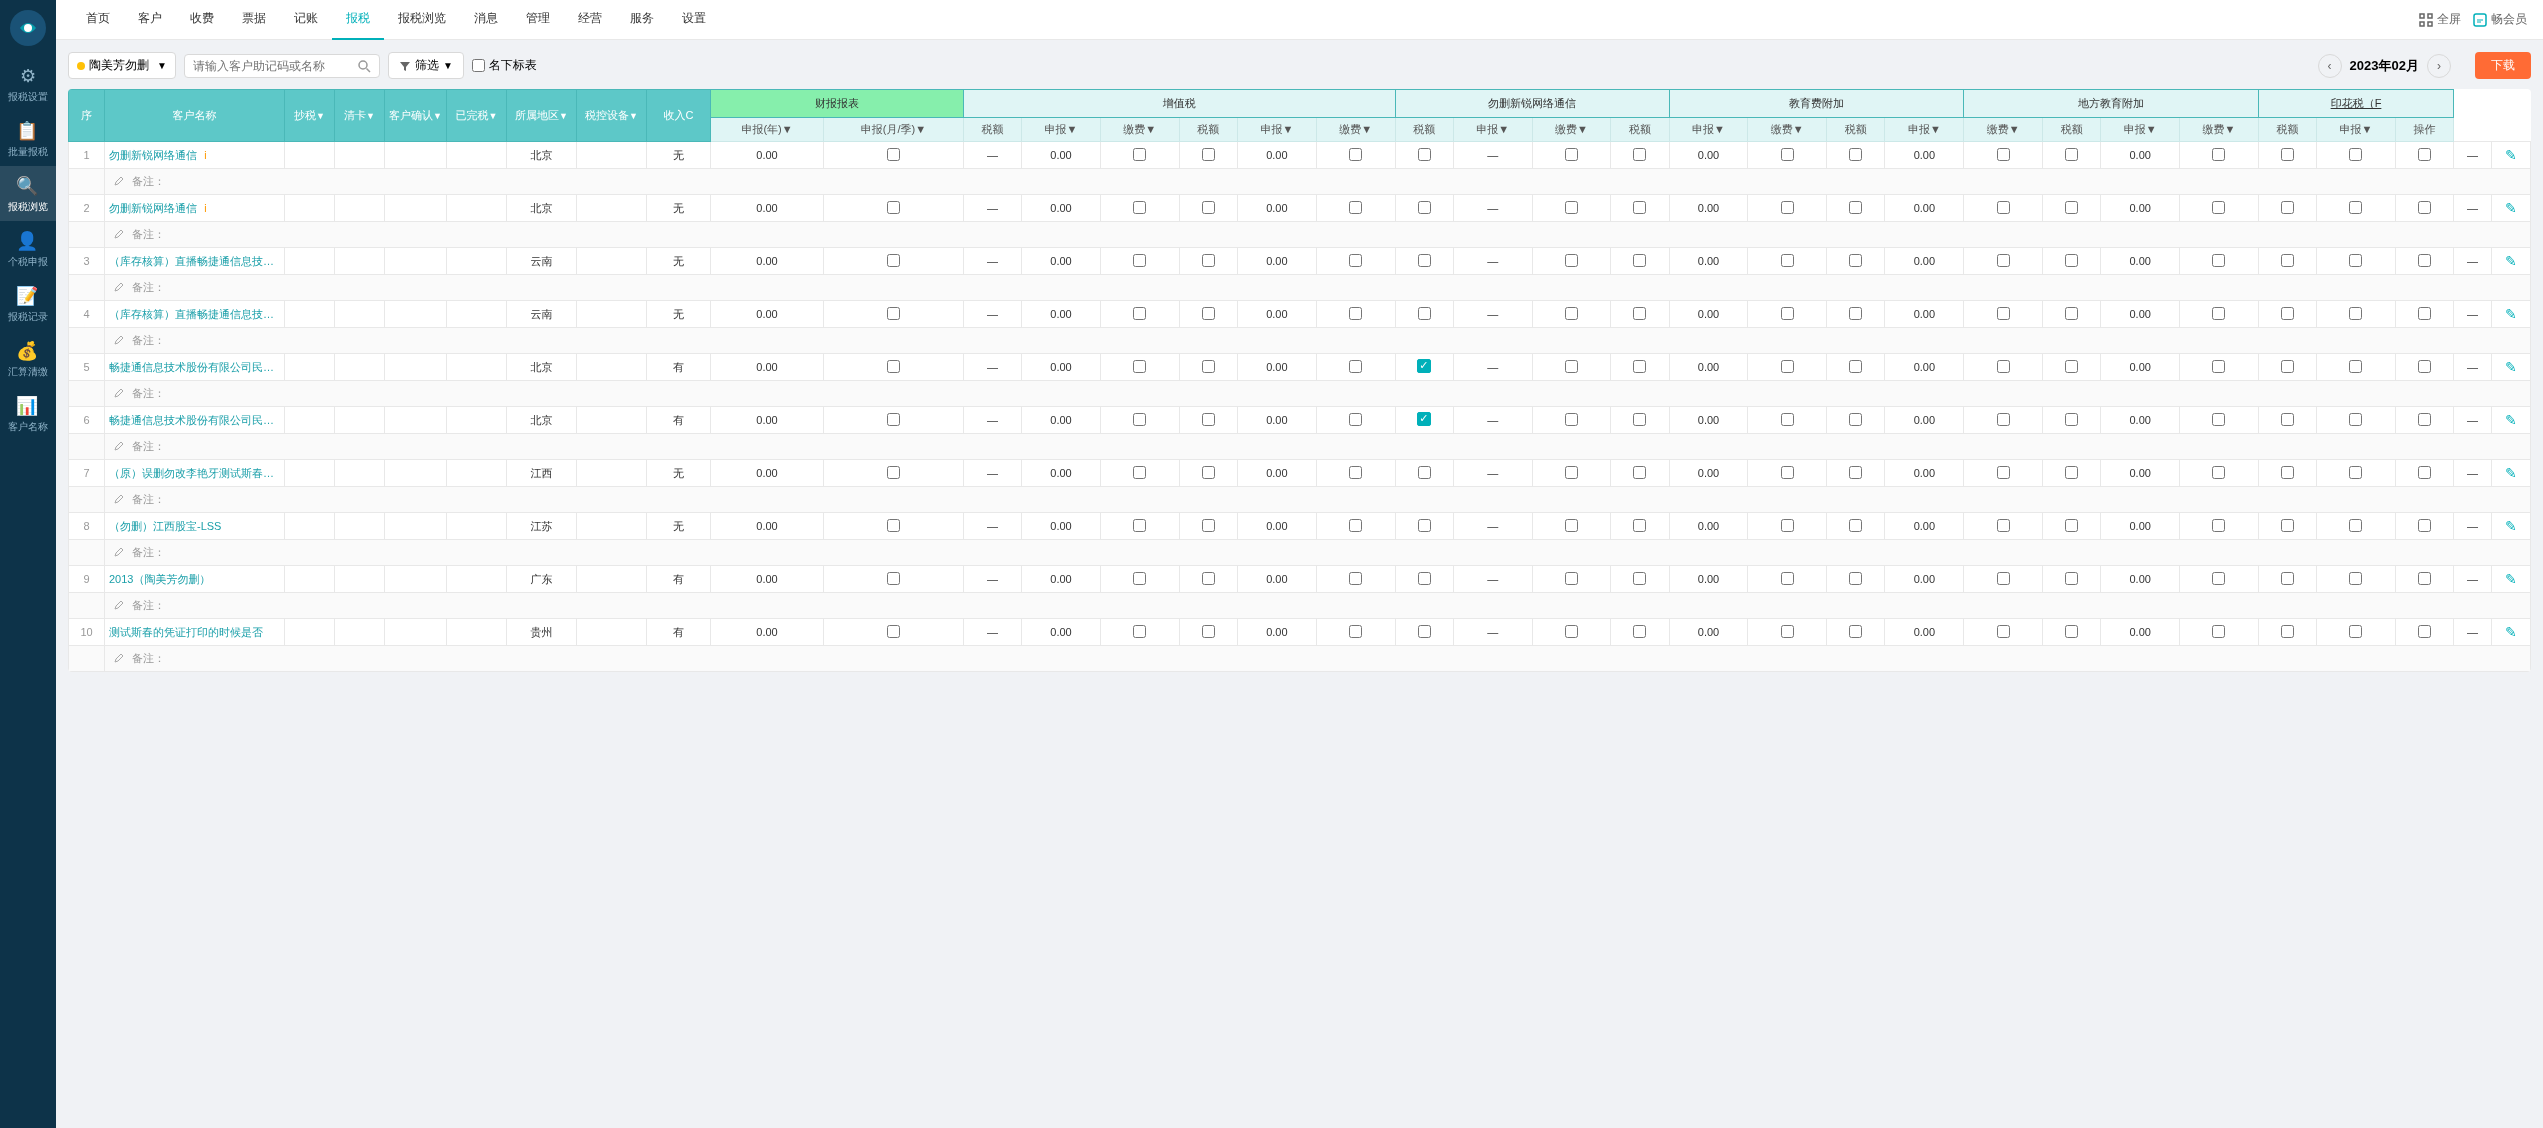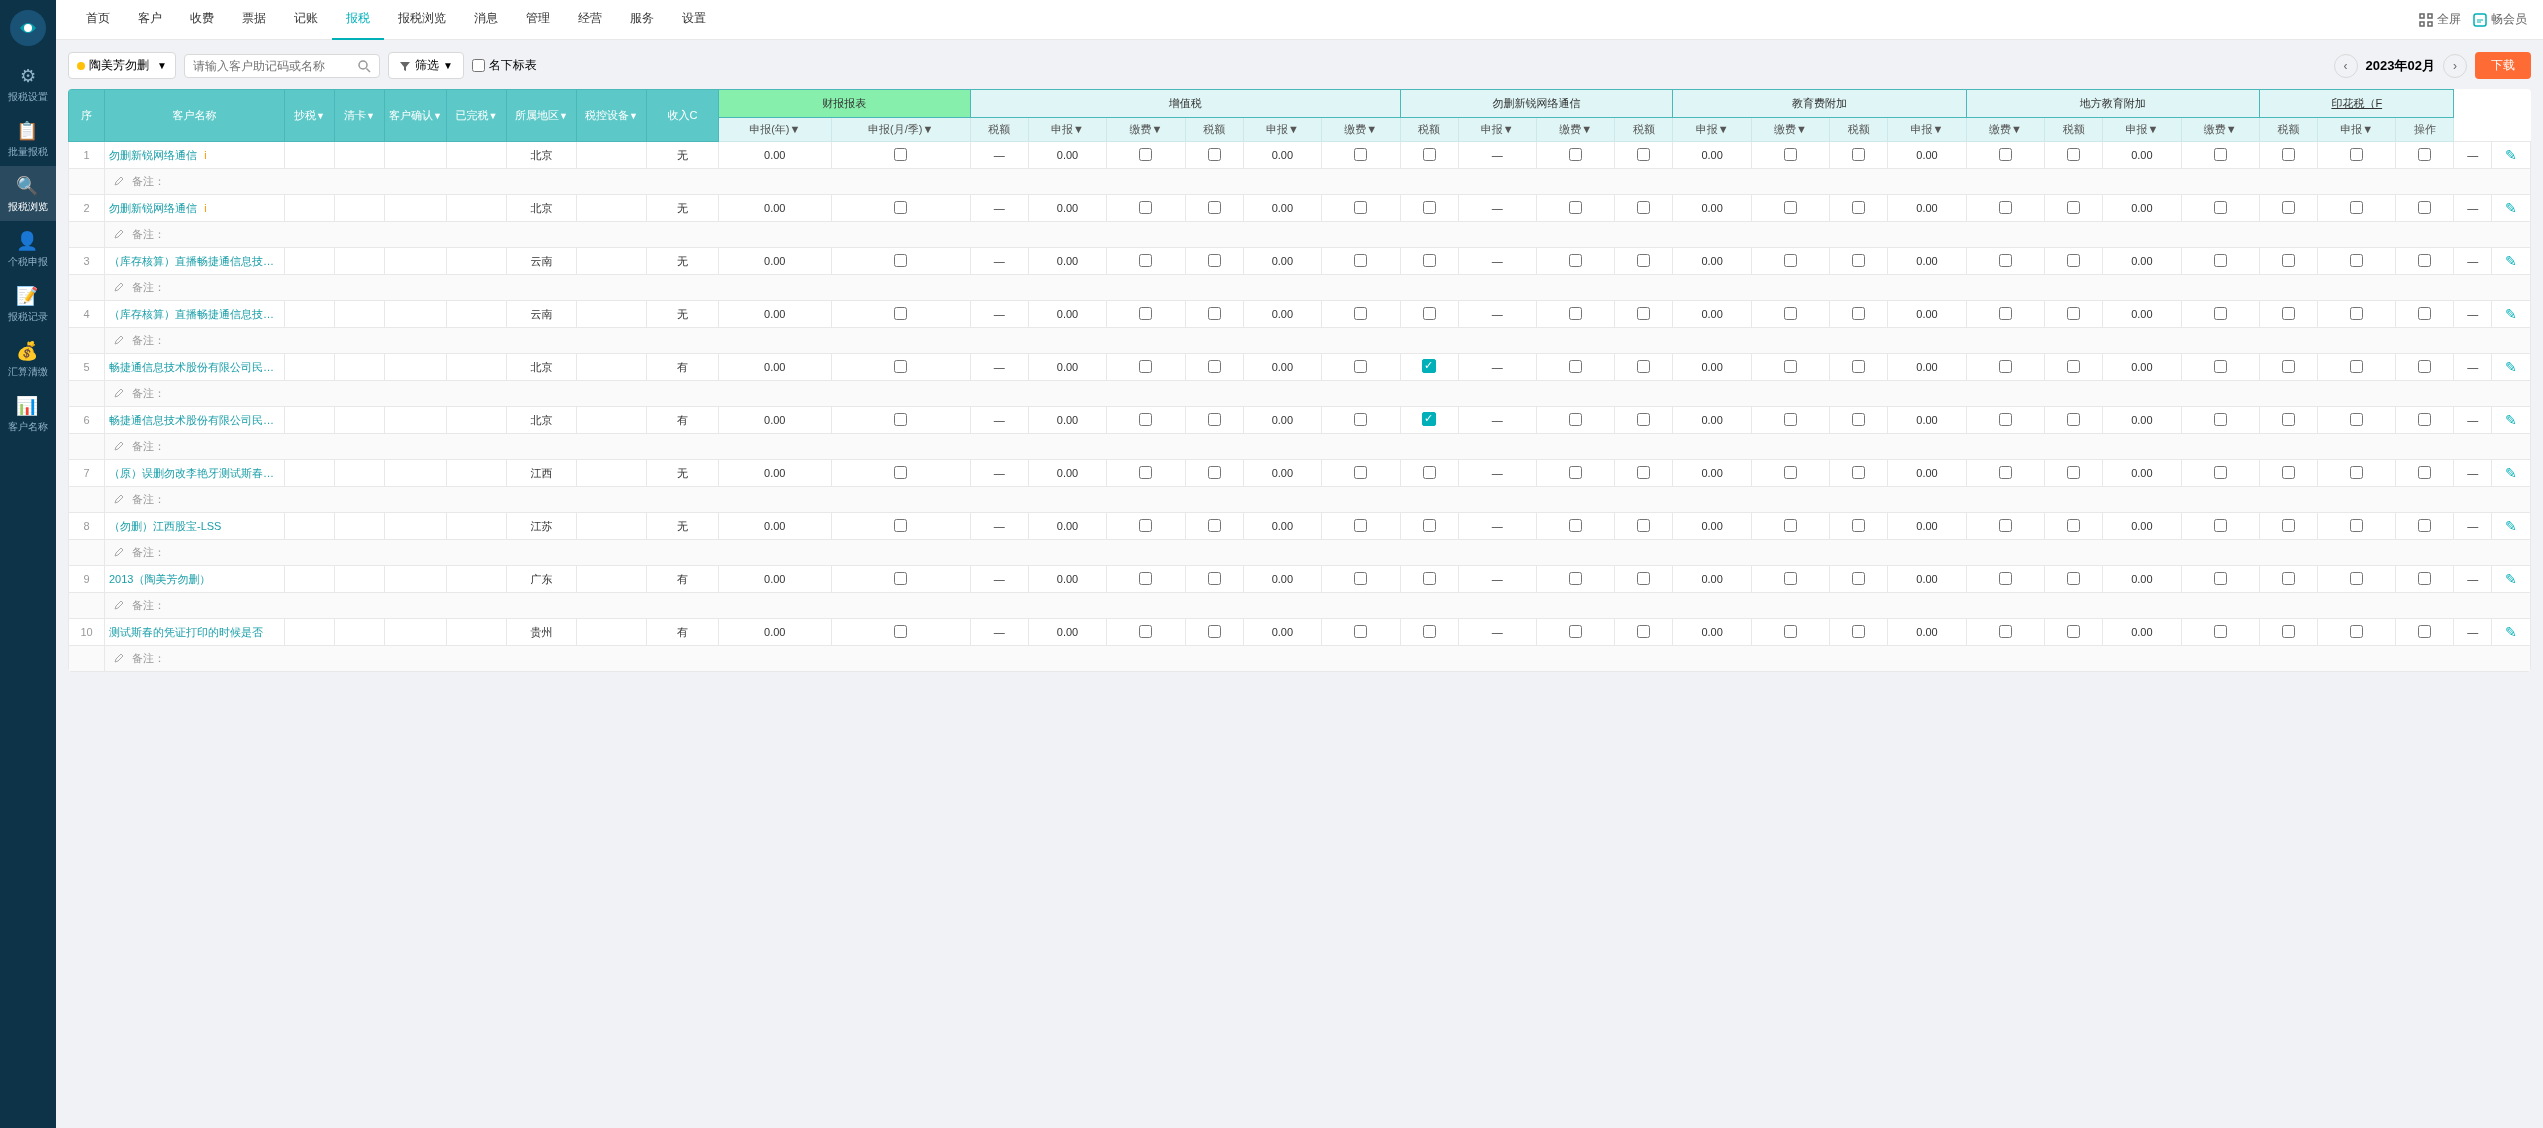--- a/index.html
+++ b/index.html
@@ -165,20 +165,21 @@
       border: 1px solid #d9d9d9;
       border-radius: 50%;
       width: 24px; height: 24px;
       cursor: pointer;
       display: flex; align-items: center; justify-content: center;
       font-size: 12px;
       color: #666;
     }
 
     .download-btn {
+      margin-left: 16px;
       background: #ff6b35;
       color: #fff;
       border: none;
       border-radius: 4px;
       padding: 5px 16px;
       cursor: pointer;
       font-size: 12px;
     }
 
     
@@ -423,21 +424,21 @@
 
           <tr class="header-row-1">
             <th rowspan="3" style="width:36px;background:#5dc8c8;color:#fff;">序</th>
             <th rowspan="3" style="width:180px;background:#5dc8c8;color:#fff;">客户名称</th>
             <th rowspan="3" style="width:50px;">抄税<span class="filter-icon-small">▼</span></th>
             <th rowspan="3" style="width:50px;">清卡<span class="filter-icon-small">▼</span></th>
             <th rowspan="3" style="width:60px;">客户确认<span class="filter-icon-small">▼</span></th>
             <th rowspan="3" style="width:60px;text-align:center;">已完税<span class="filter-icon-small">▼</span></th>
             <th rowspan="3" style="width:70px;">所属地区<span class="filter-icon-small">▼</span></th>
             <th rowspan="3" style="width:70px;">税控设备<span class="filter-icon-small">▼</span></th>
-            <th rowspan="3" style="width:72px;">收入C</th>
+            <th rowspan="3" style="width:64px;">收入C</th>
 
             <th colspan="2" style="background:#86efac;color:#333;">财报报表</th>
 
             <th colspan="6" style="background:#e0f5f5;color:#333;">增值税</th>
 
             <th colspan="4" style="background:#e0f5f5;color:#333;">勿删新锐网络通信</th>
 
             <th colspan="4" style="background:#e0f5f5;color:#333;">教育费附加</th>
 
             <th colspan="4" style="background:#e0f5f5;color:#333;">地方教育附加</th>

